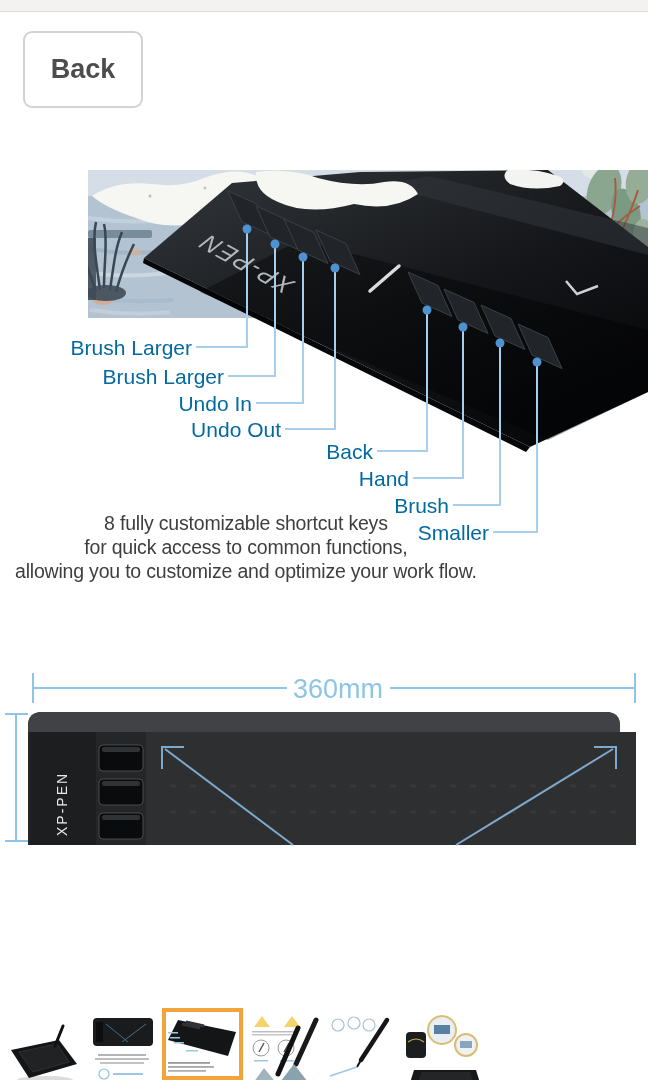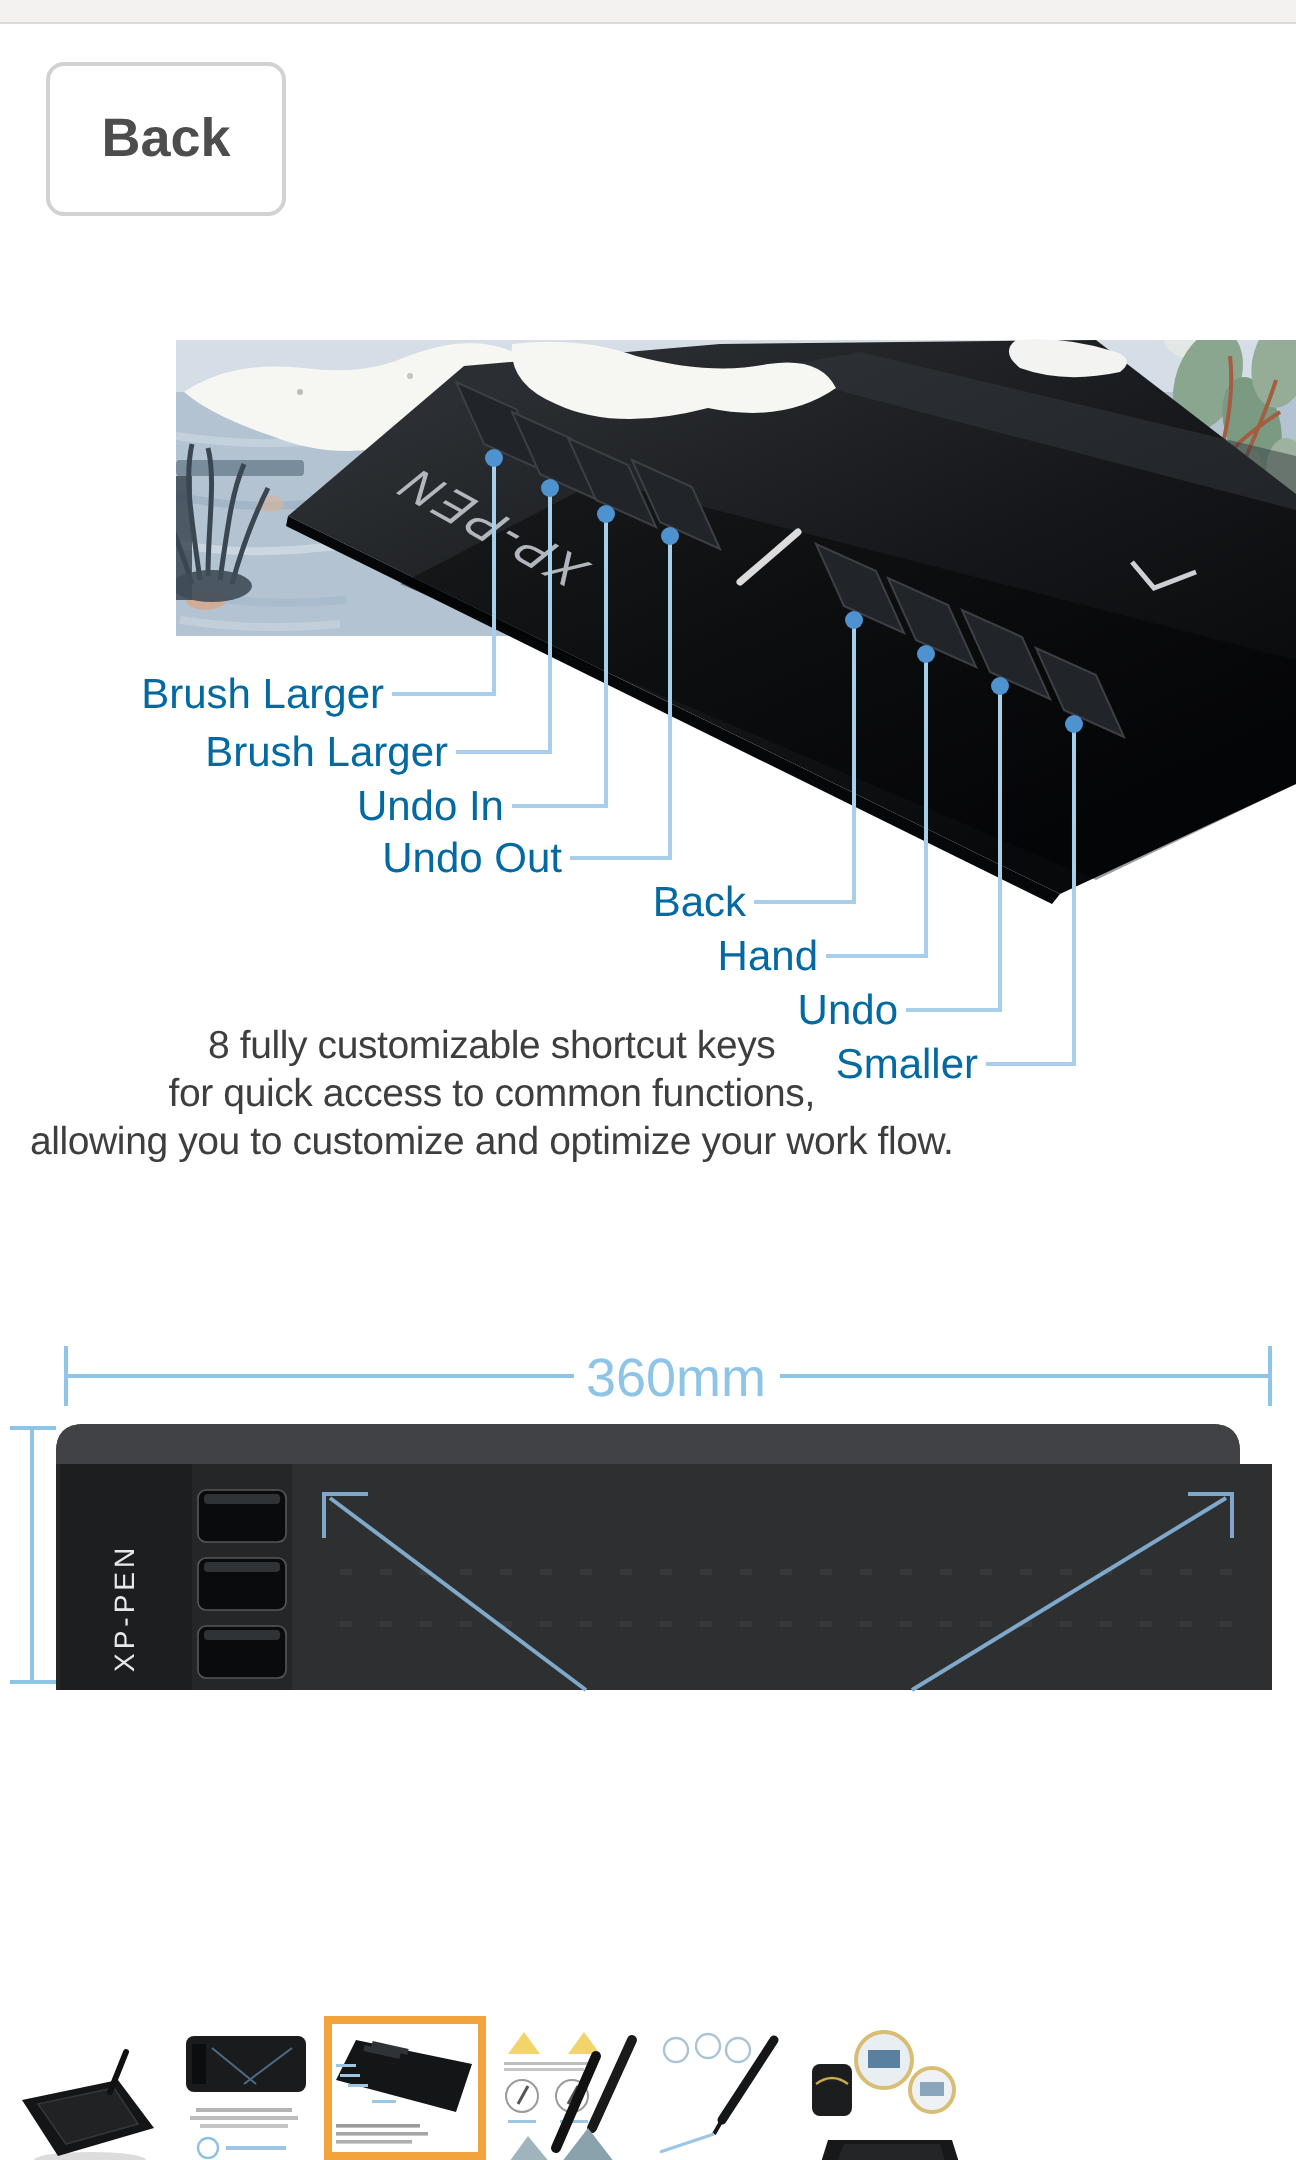--- a/index.html
+++ b/index.html
@@ -144,21 +144,21 @@
       </g>
     </g>
   </svg>
 
   <div class="shortcut-label" style="right:456px;top:336px">Brush Larger</div>
   <div class="shortcut-label" style="right:424px;top:365px">Brush Larger</div>
   <div class="shortcut-label" style="right:396px;top:392px">Undo In</div>
   <div class="shortcut-label" style="right:367px;top:418px">Undo Out</div>
   <div class="shortcut-label" style="right:275px;top:440px">Back</div>
   <div class="shortcut-label" style="right:239px;top:467px">Hand</div>
-  <div class="shortcut-label" style="right:199px;top:494px">Undo</div>
+  <div class="shortcut-label" style="right:199px;top:494px">Brush</div>
   <div class="shortcut-label" style="right:159px;top:521px">Smaller</div>
 
   <div class="desc">
     <div>8 fully customizable shortcut keys</div>
     <div>for quick access to common functions,</div>
     <div>allowing you to customize and optimize your work flow.</div>
   </div>
 
   <div class="thumb" style="left:3px;width:82px" aria-label="tablet with stylus photo">
     <svg width="82" height="95" viewBox="0 0 82 95">

